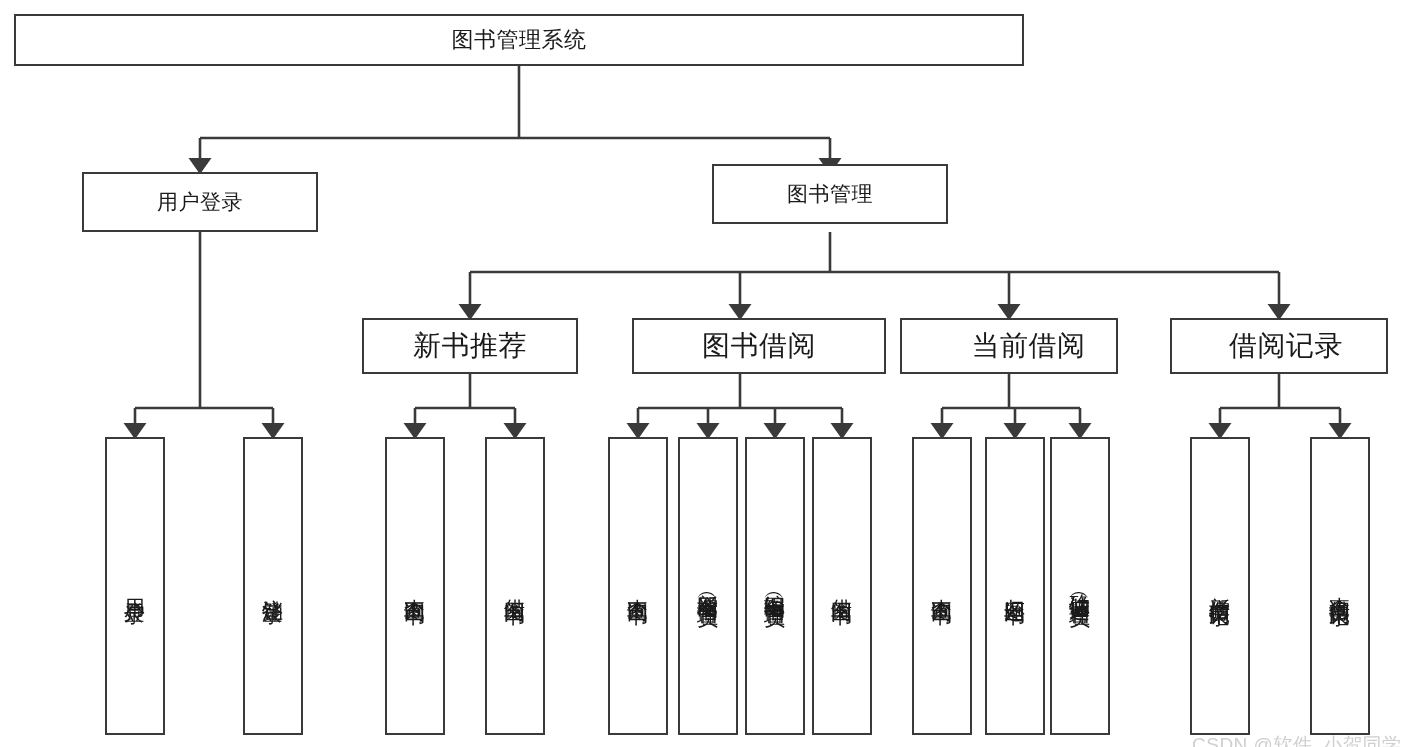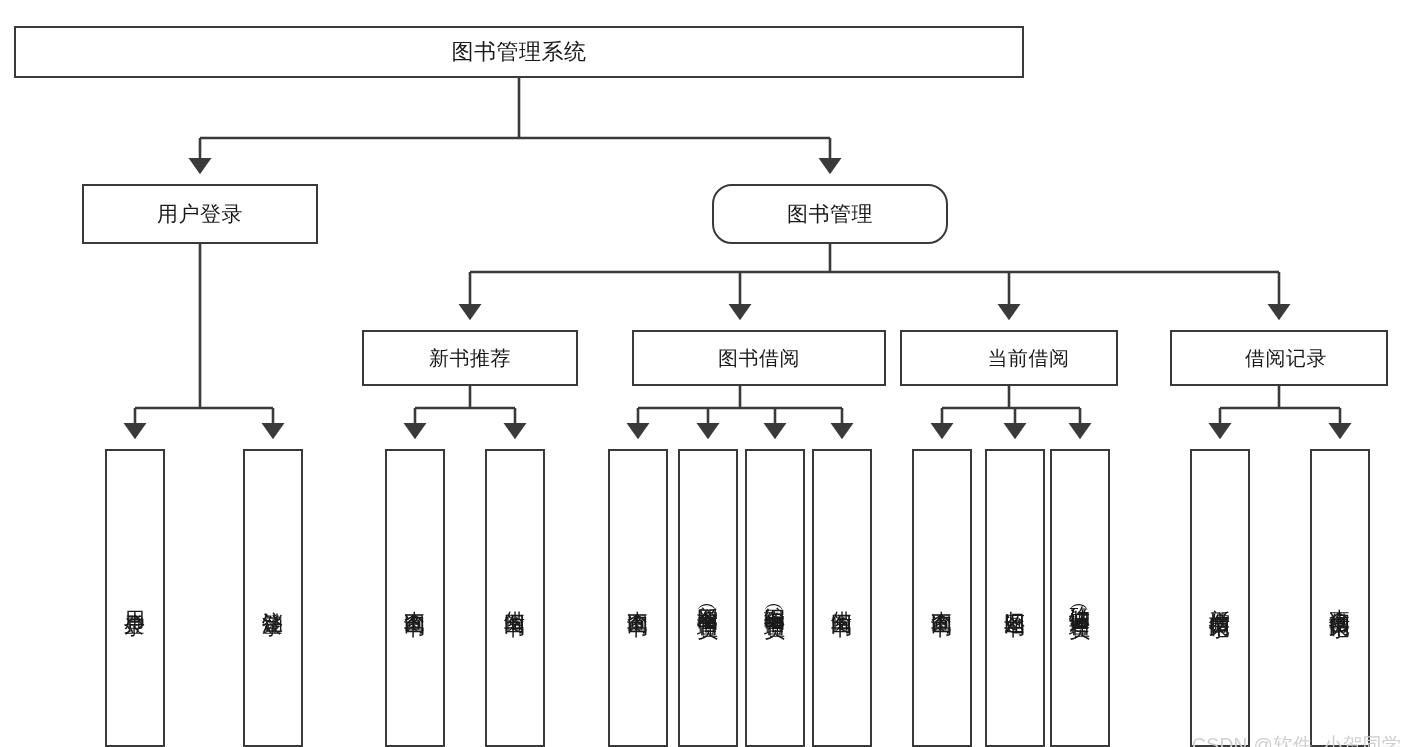--- a/index.html
+++ b/index.html
@@ -27,41 +27,40 @@
     height: 747px;
   }
   .node-box {
     position: absolute;
     box-sizing: border-box;
     border: 2.5px solid #3a3a3a;
     background: #ffffff;
     display: flex;
     align-items: center;
     justify-content: center;
-    margin-top: 12px;
   }
   .node-label {
     color: #1a1a1a;
     font-size: 21px;
     line-height: 1.22;
     letter-spacing: 0.5px;
     white-space: nowrap;
     text-align: center;
   }
   .node-box.vertical .node-label {
     writing-mode: vertical-rl;
     text-orientation: upright;
     white-space: normal;
     letter-spacing: 2px;
     line-height: 1.1;
     max-height: 275px;
   }
   .node-box.root .node-label { font-size: 22px; }
   .node-box.level1 .node-label { font-size: 21px; }
-  .node-box.level2 .node-label { font-size: 20px; font-family: Liberation Serif, serif; }
+  .node-box.level2 .node-label { font-size: 28px; font-family: Liberation Serif, serif; }
   .watermark {
     position: absolute;
     color: #cfcfcf;
     font-size: 19px;
     letter-spacing: 0.5px;
     white-space: nowrap;
     font-family: "Liberation Sans", sans-serif;
     margin-top: 20px;
   }
 </style>
@@ -113,21 +112,21 @@
       </g>
   </svg>
 
   <div id="nodes-layer">
       <div class="node-box root" style="left: 14px; top: 14px; width: 1010px; height: 52px;">
         <span class="node-label">图书管理系统</span>
       </div>
       <div class="node-box level1" style="left: 82px; top: 172px; width: 236px; height: 60px;">
         <span class="node-label">用户登录</span>
       </div>
-      <div class="node-box level1" style="left: 712px; top: 172px; width: 236px; height: 60px; border-radius: 20px;">
+      <div class="node-box level1" style="left: 712px; top: 164px; width: 236px; height: 60px;">
         <span class="node-label">图书管理</span>
       </div>
       <div class="node-box level2" style="left: 362px; top: 318px; width: 216px; height: 56px;">
         <span class="node-label">新书推荐</span>
       </div>
       <div class="node-box level2" style="left: 632px; top: 318px; width: 254px; height: 56px;">
         <span class="node-label">图书借阅</span>
       </div>
       <div class="node-box level2" style="left: 900px; top: 318px; width: 218px; height: 56px; padding-left: 39px;">
         <span class="node-label">当前借阅</span>

